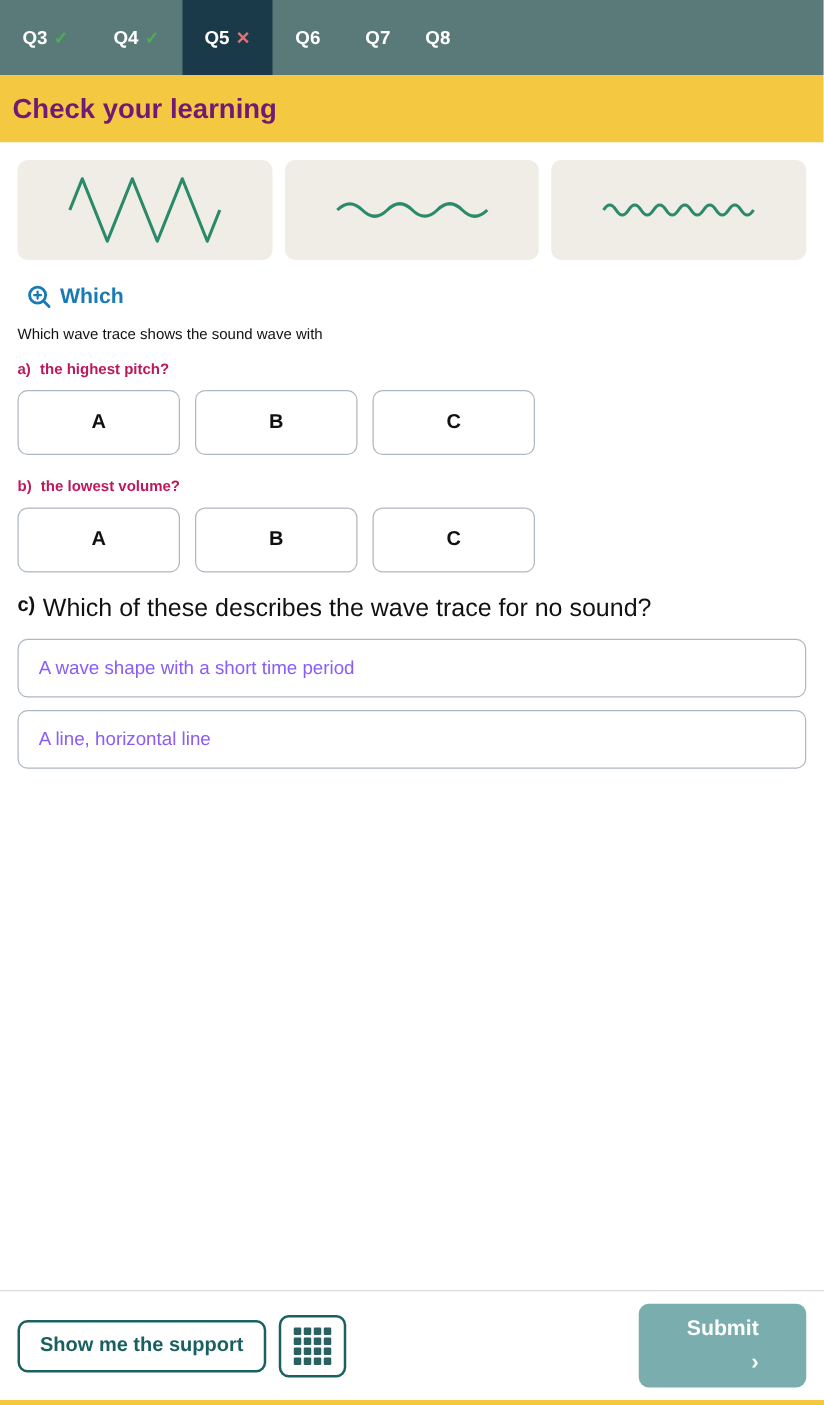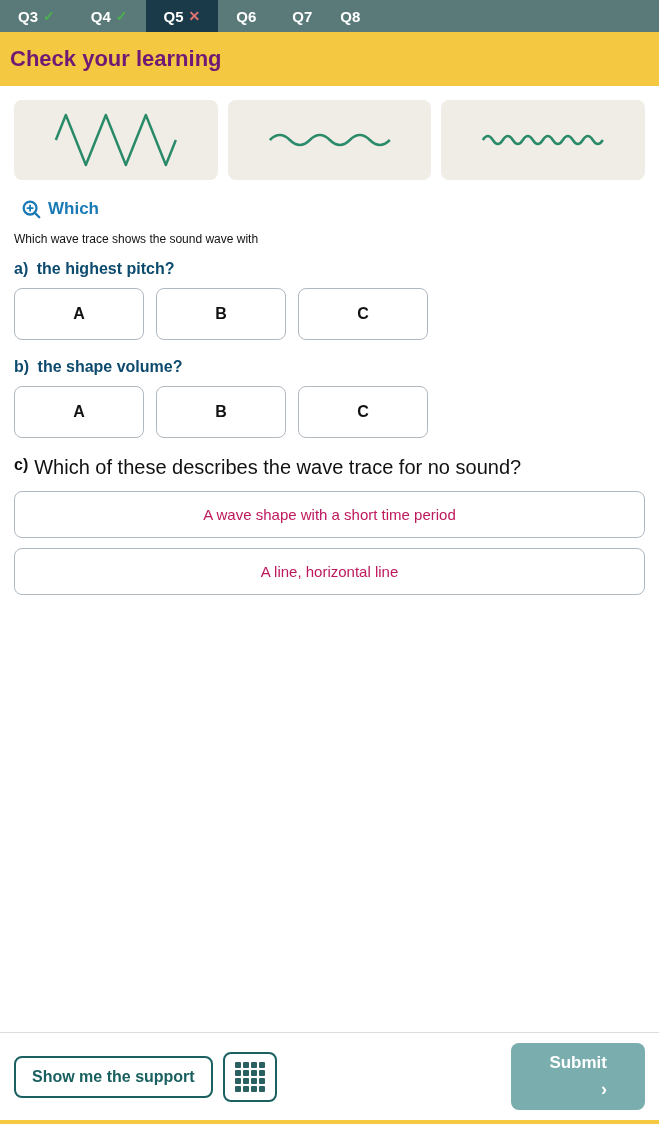--- a/index.html
+++ b/index.html
@@ -10,21 +10,21 @@
       background: #fff;
       overflow-x: hidden;
       position: relative;
     }
 
     
     .tab-bar {
       display: flex;
       align-items: stretch;
       background: #5a7a7a;
-      height: 32px;
+      height: 60px;
       overflow: hidden;
     }
     .tab {
       display: flex;
       align-items: center;
       justify-content: center;
       gap: 5px;
       padding: 0 18px;
       font-size: 15px;
       font-weight: 600;
@@ -115,23 +115,23 @@
     }
     .question-intro {
       font-size: 12px;
       color: #111;
       margin-bottom: 14px;
     }
     .sub-question {
       margin-bottom: 18px;
     }
     .sub-label {
-      font-size: 16px;
-      font-weight: 700;
-      color: #0c4a6e;
+      font-size: 12px;
+      font-weight: 700;
+      color: #be185d;
       margin-bottom: 10px;
     }
     .sub-label span.letter {
       font-weight: 800;
       margin-right: 4px;
     }
     .answer-options {
       display: flex;
       gap: 12px;
     }
@@ -170,25 +170,25 @@
     .part-c-text {
       font-size: 20px;
       font-weight: 400;
       color: #111;
     }
     .mc-option {
       border: 1.5px solid #b0b8c0;
       border-radius: 8px;
       padding: 14px 16px;
       font-size: 15px;
-      color: #be185d;
+      color: #8b5cf6;
       cursor: pointer;
       background: #fff;
       margin-bottom: 10px;
-      text-align: center;
+      text-align: left;
       width: 100%;
     }
 
     
     .bottom-bar {
       position: fixed;
       bottom: 0;
       left: 0;
       width: 659px;
       background: #fff;
@@ -335,21 +335,21 @@
     <div class="answer-options">
       <button class="answer-btn">A</button>
       <button class="answer-btn">B</button>
       <button class="answer-btn">C</button>
     </div>
   </div>
 
   <div class="sub-question">
     <div class="sub-label">
       <span class="letter">b)</span>
-      <span>the shape volume?</span>
+      <span>the lowest volume?</span>
     </div>
     <div class="answer-options">
       <button class="answer-btn">A</button>
       <button class="answer-btn">B</button>
       <button class="answer-btn">C</button>
     </div>
   </div>
 </div>
 
 <div class="part-c">

